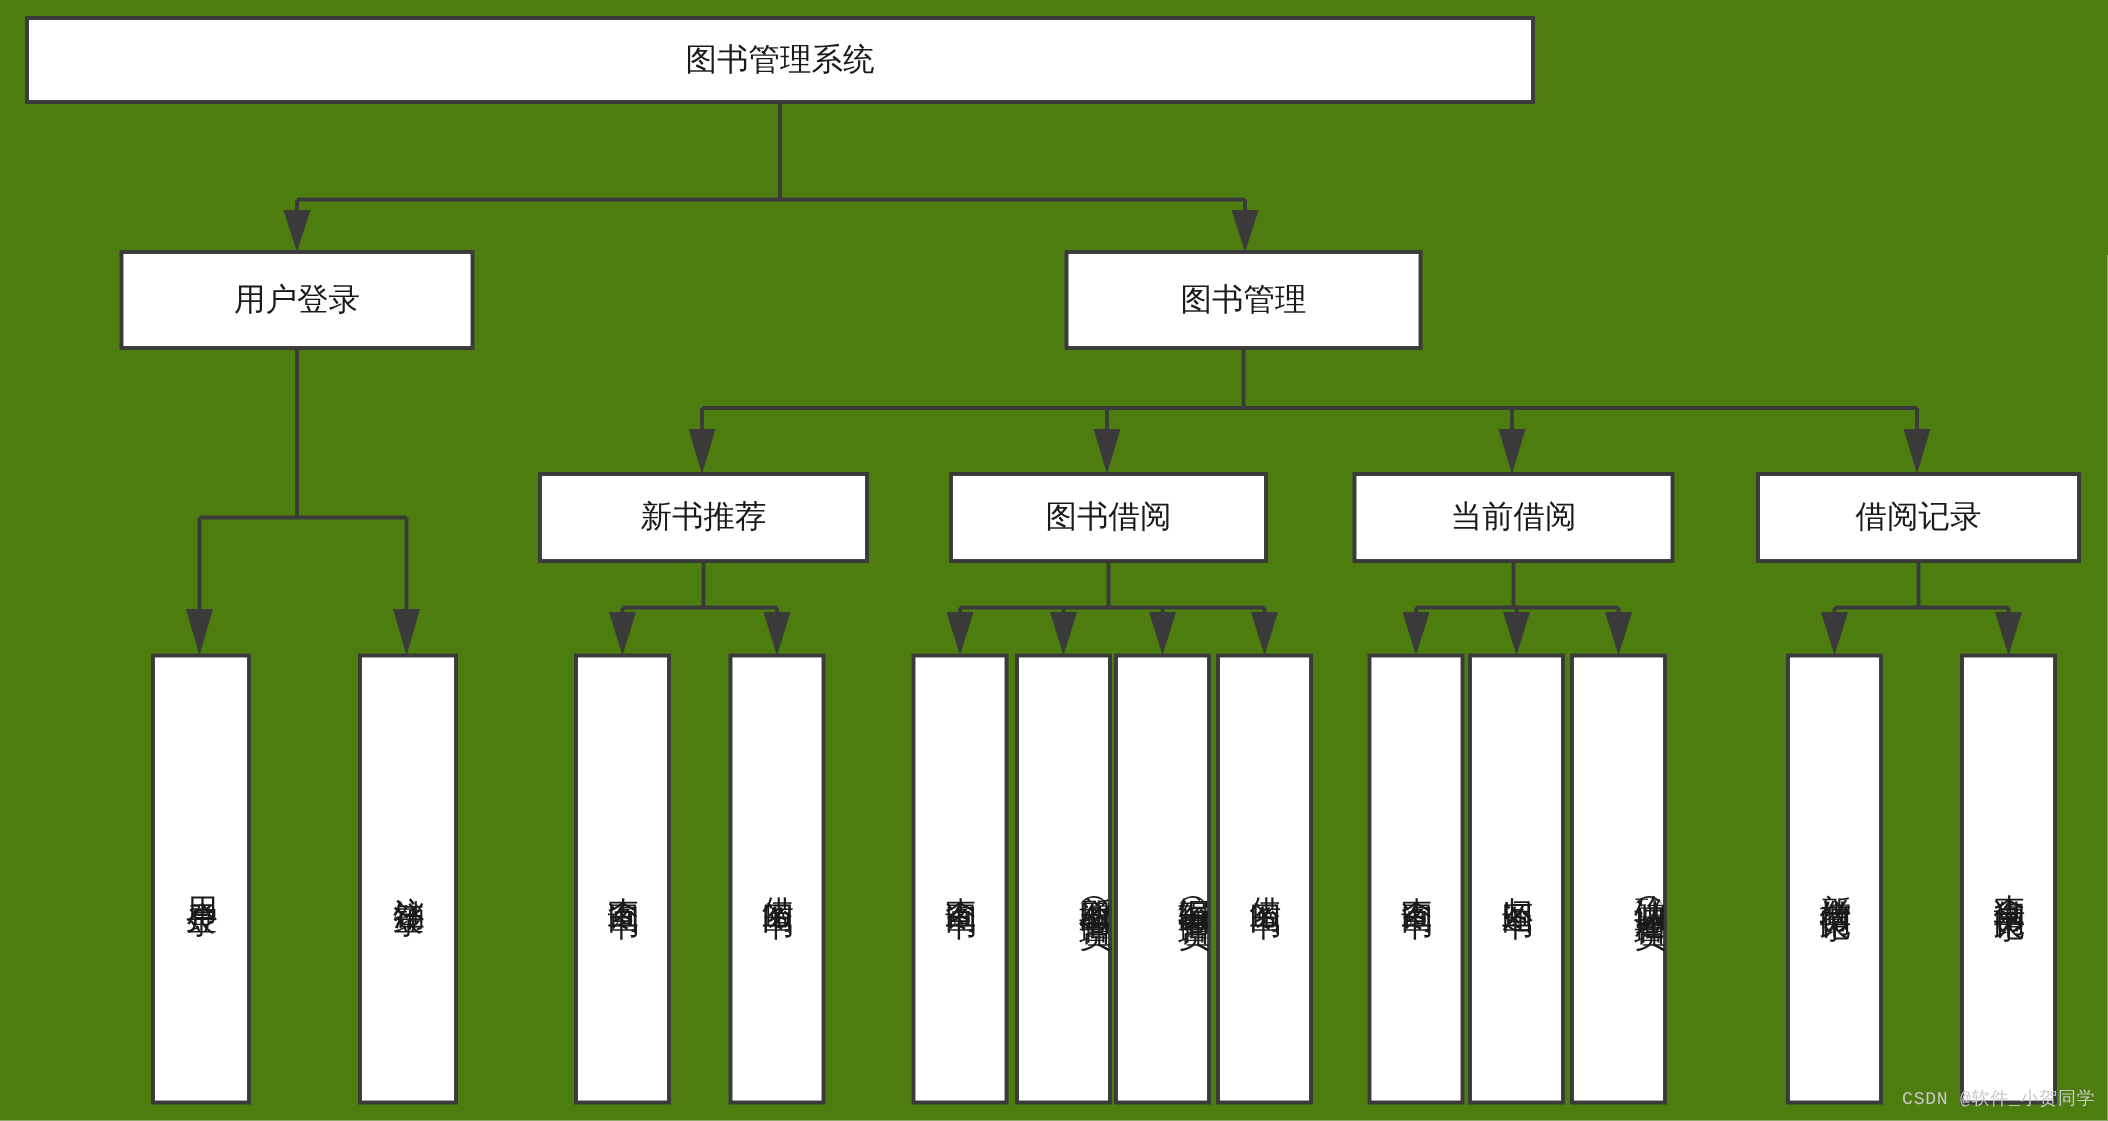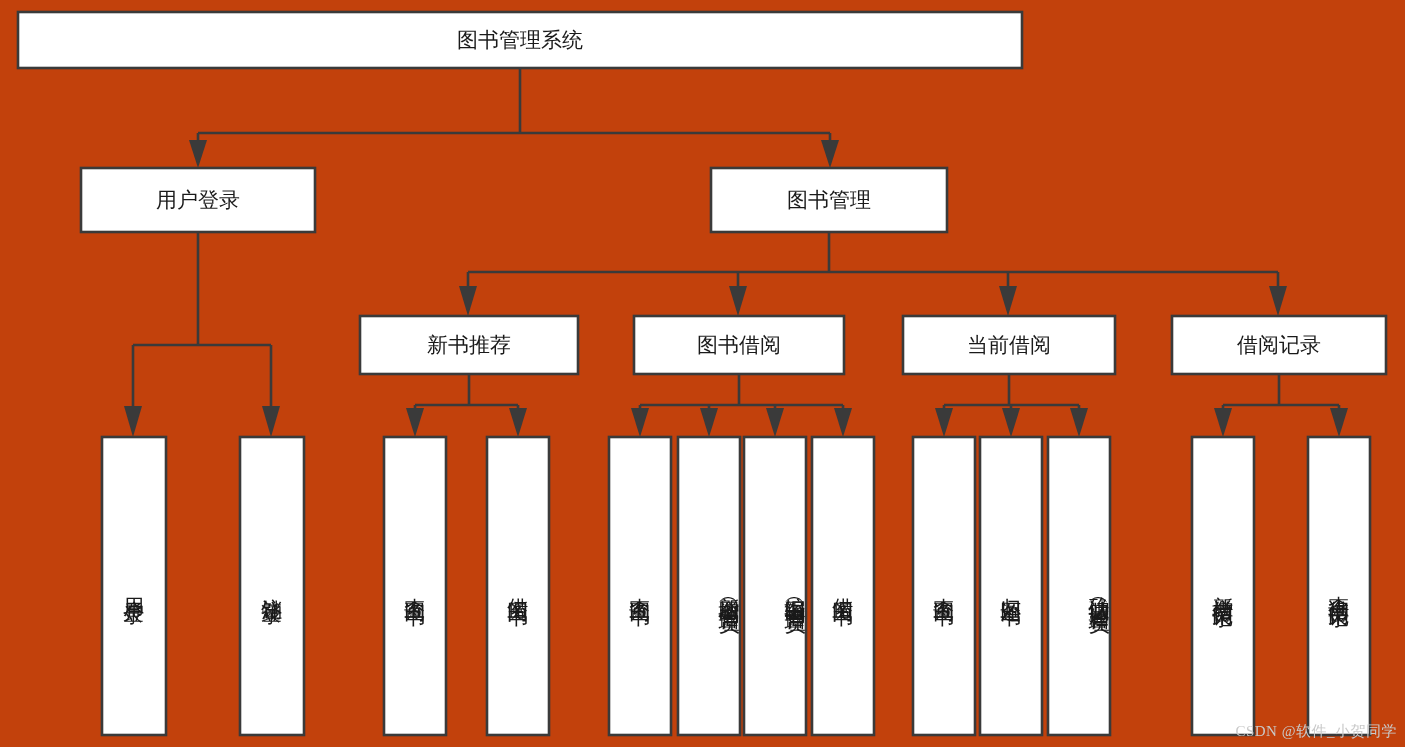--- a/index.html
+++ b/index.html
@@ -10,21 +10,21 @@
   body {
     width: 1405px;
     height: 747px;
     overflow: hidden;
     font-family: "Liberation Sans", "DejaVu Sans", sans-serif;
   }
   #diagram-root {
     position: relative;
     width: 1405px;
     height: 747px;
-    background: #c2410c;
+    background: #4d7c0f;
   }
   svg#flow {
     position: absolute;
     left: 0;
     top: 0;
     width: 1405px;
     height: 747px;
   }
   .node-box {
     fill: #ffffff;
@@ -60,22 +60,22 @@
     display: flex;
     align-items: center;
     justify-content: center;
     white-space: nowrap;
     user-select: none;
   }
   .watermark {
     position: absolute;
     right: 8px;
     bottom: 6px;
-    font-family: Liberation Serif, serif;
-    font-size: 15px;
+    font-family: Liberation Mono, monospace;
+    font-size: 12px;
     color: #c9c9c9;
     white-space: nowrap;
     letter-spacing: 0.5px;
   }
 </style>
 </head>
 <body>
 
 <div id="diagram-root">
 

